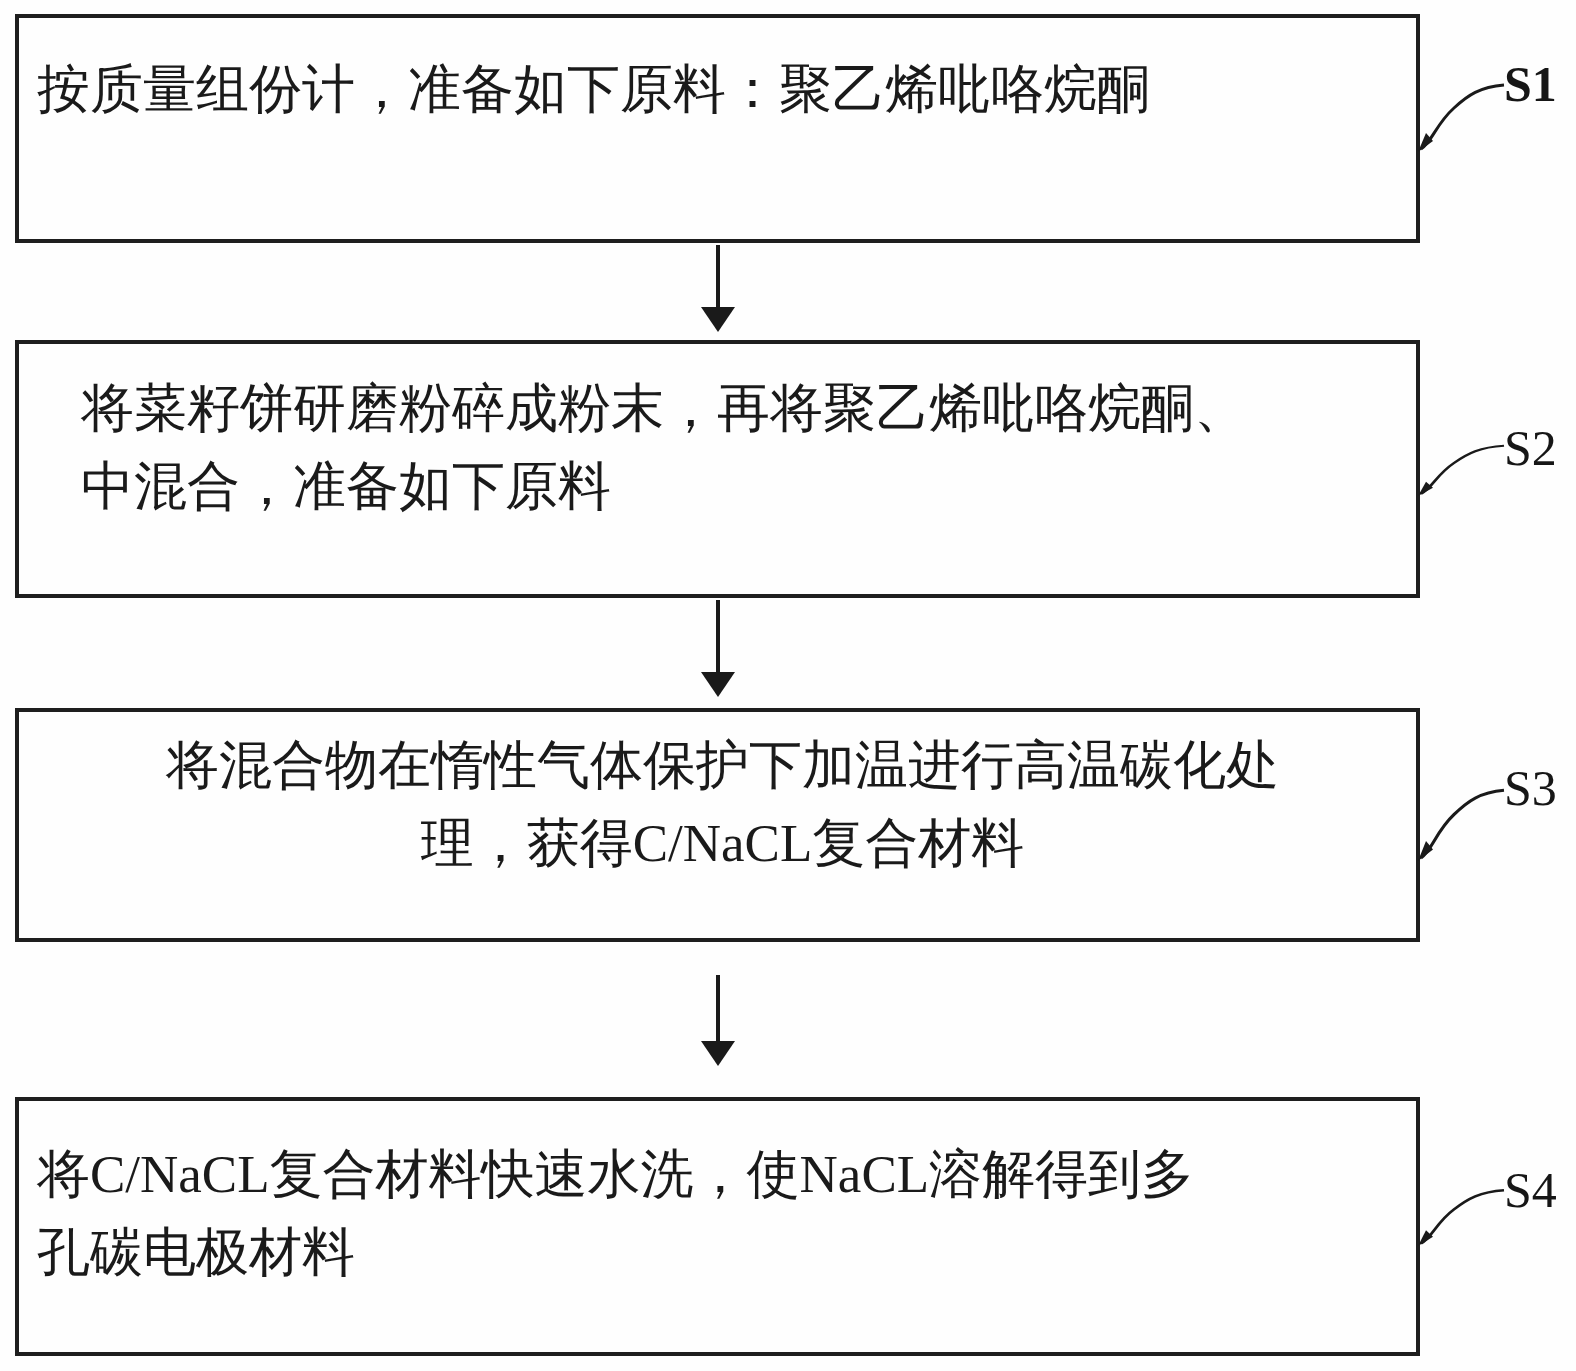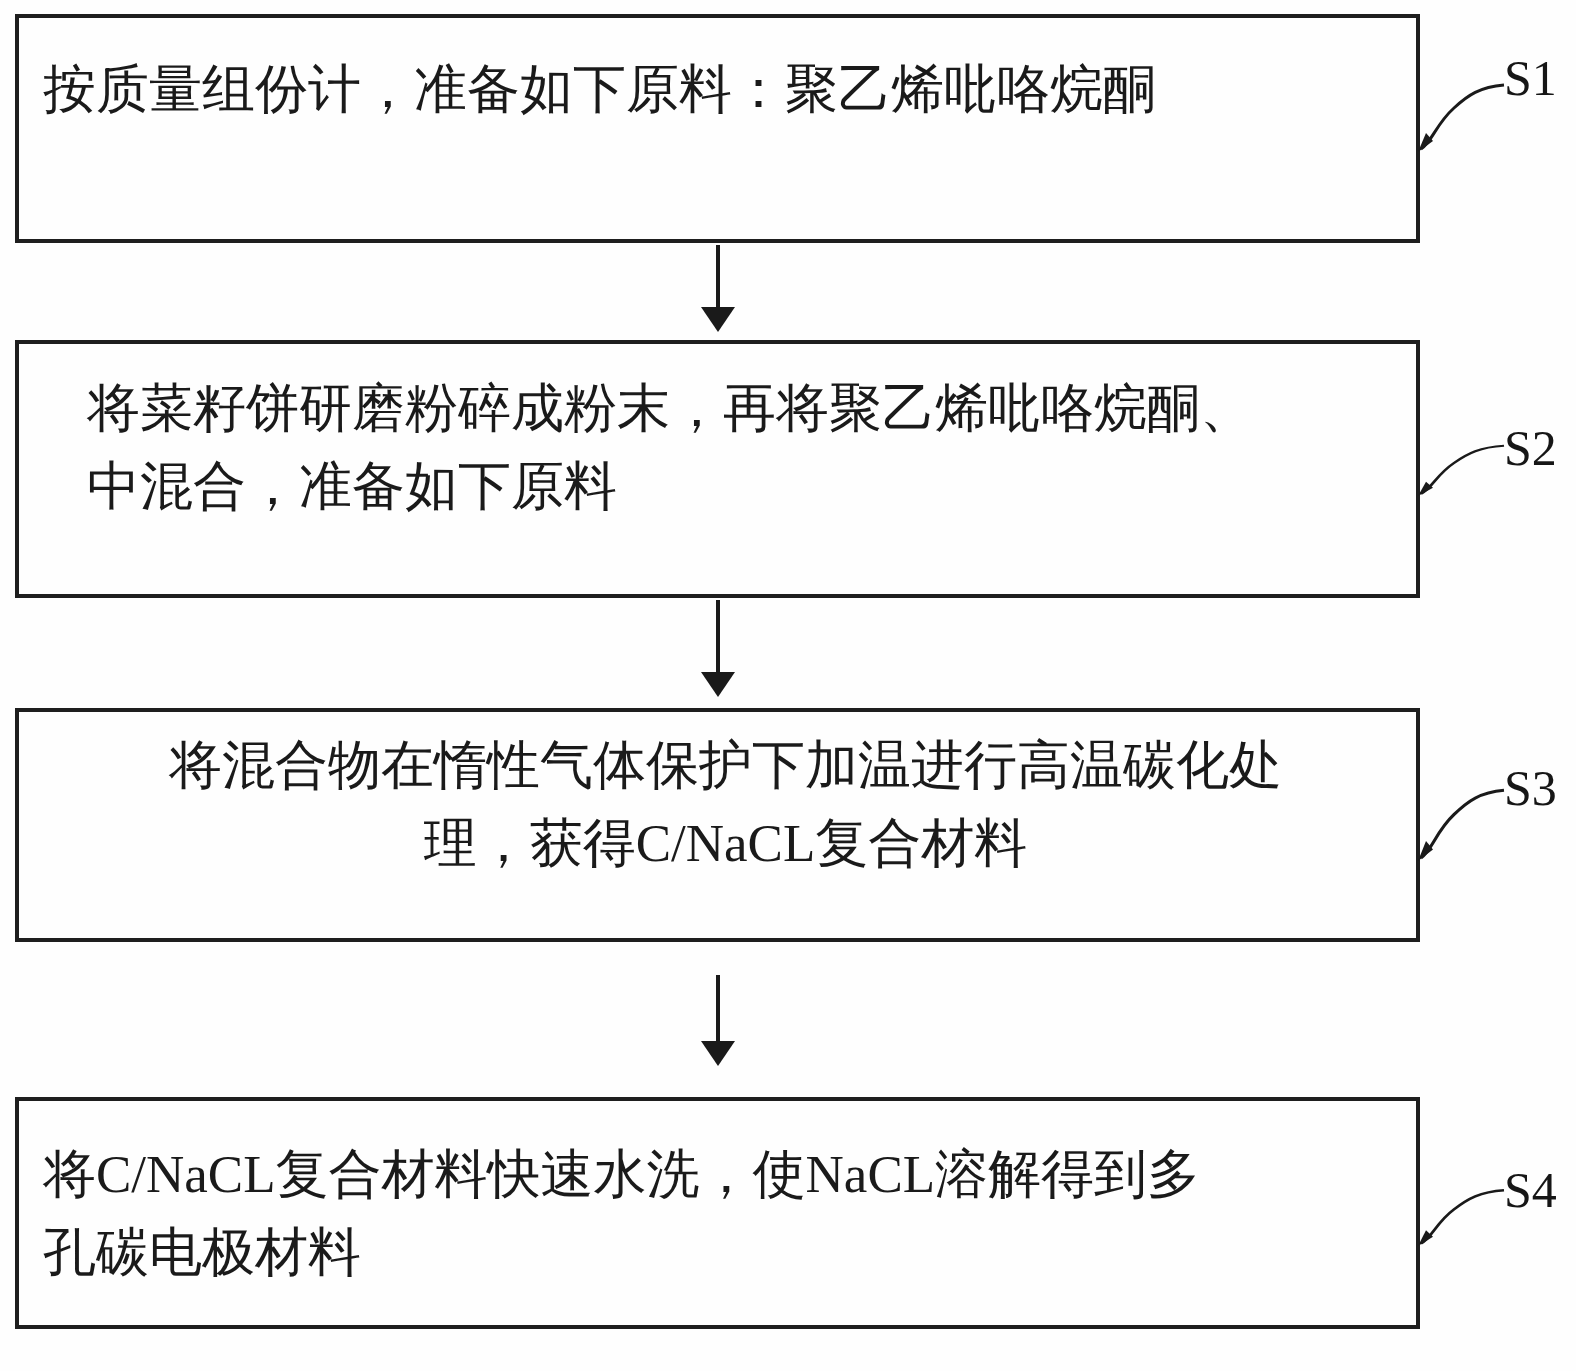--- a/index.html
+++ b/index.html
@@ -16,23 +16,23 @@
     position:absolute;
     left:15px;
     width:1405px;
     border:4px solid #1e1e1e;
     box-sizing:border-box;
     background:#fefefe;
   }
   .box1{top:14px;height:229px;}
   .box2{top:340px;height:258px;}
   .box3{top:708px;height:234px;text-align:center;}
-  .box4{top:1097px;height:232px;font-family:Liberation Serif, serif;}
+  .box4{top:1097px;height:259px;font-family:Liberation Serif, serif;}
   .step-text{
-    padding-left:24px;
+    padding-left:18px;
     padding-right:8px;
     font-size:53px;
     line-height:78px;
     letter-spacing:0px;
     white-space:nowrap;
   }
   .box1 .step-text{padding-top:32px;}
   .box2 .step-text{padding-top:25px;margin-left:44px;}
   .box3 .step-text{padding-top:14px;}
   .box4 .step-text{padding-top:34px;}
@@ -69,21 +69,21 @@
   .leader3{top:785px;height:76px;}
   .leader4{top:1186px;height:60px;}
   .step-label{
     position:absolute;
     left:1504px;
     width:70px;
     font-size:50px;
     line-height:52px;
     color:#161616;
   }
-  .label1{top:52px;}
+  .label1{top:58px;font-weight:bold;}
   .label2{top:422px;}
   .label3{top:762px;}
   .label4{top:1164px;}
 </style>
 </head>
 <body>
 
 <div id="stage">
 
   <div class="step-box box1">

